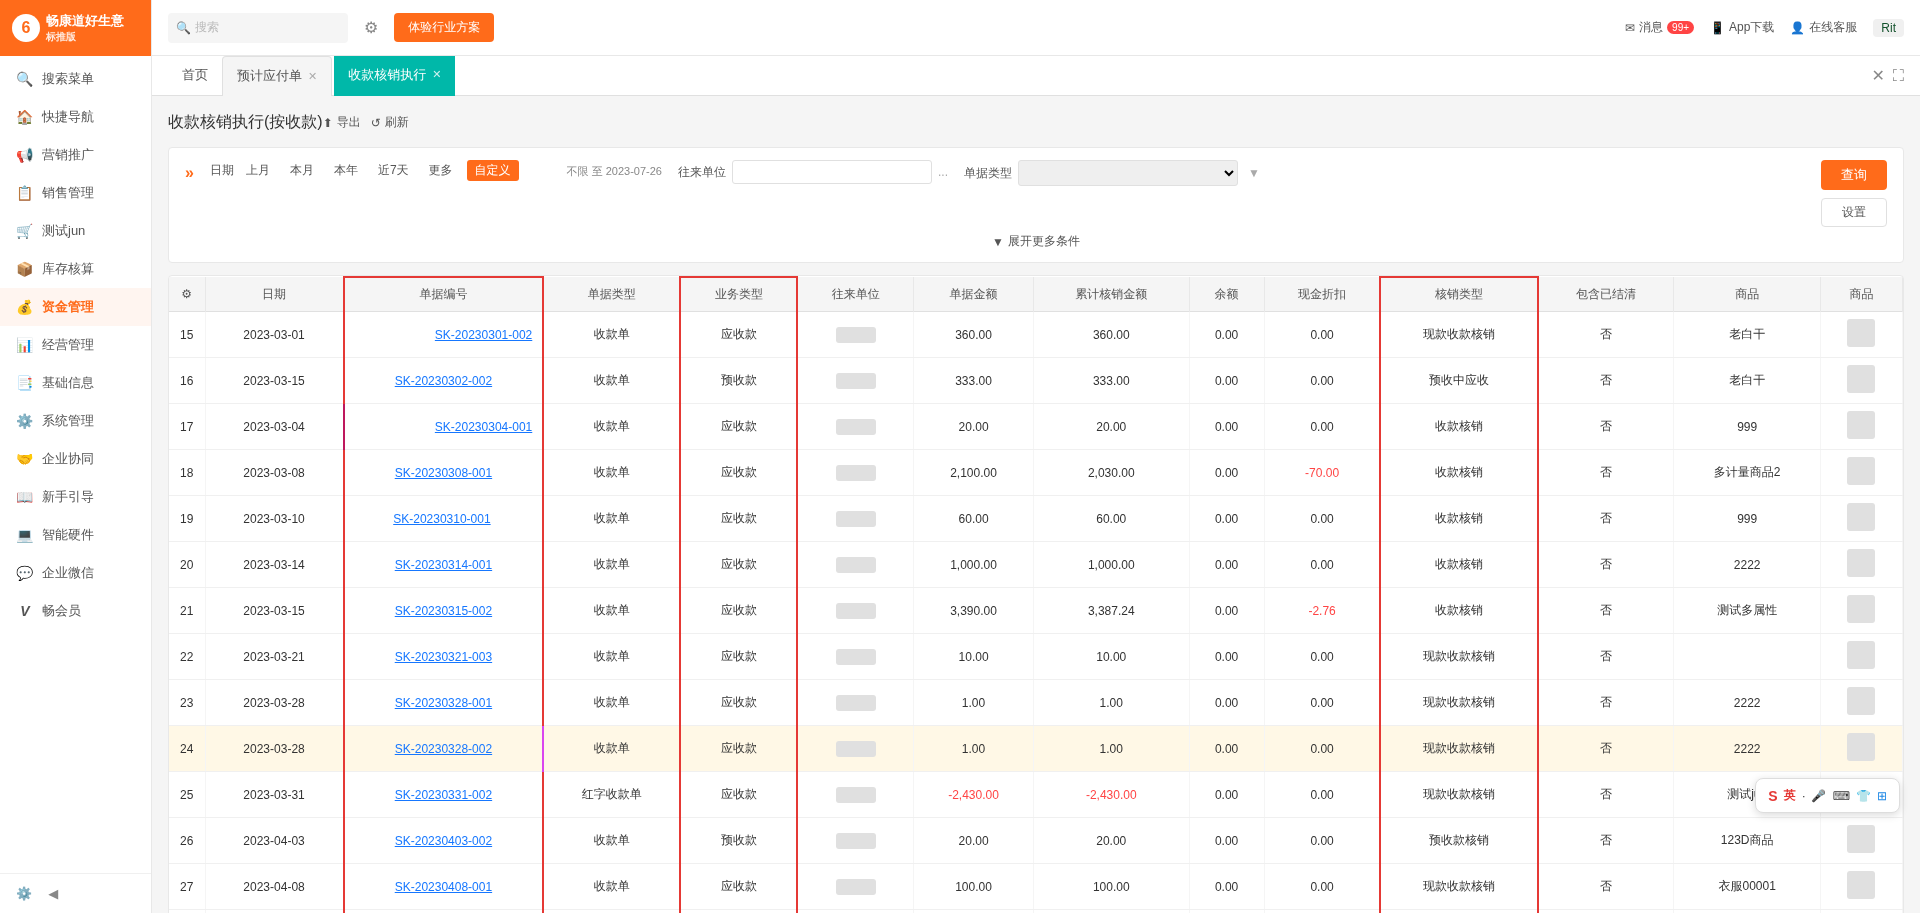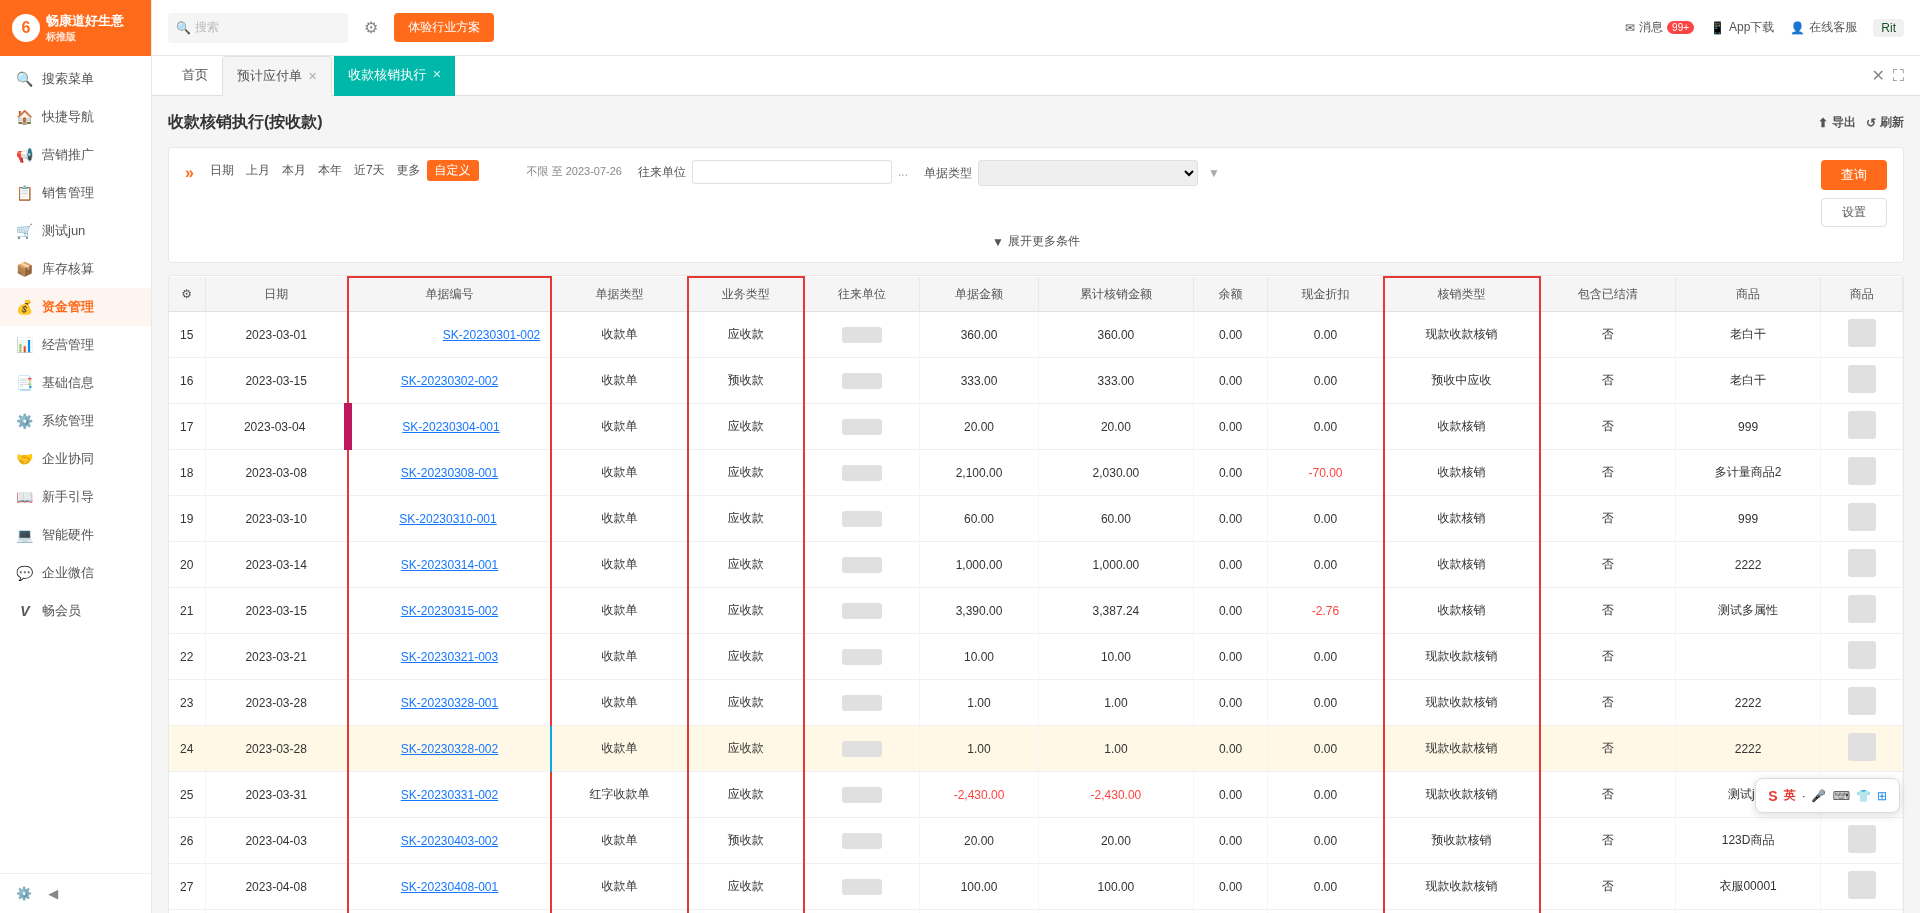--- a/index.html
+++ b/index.html
@@ -36,29 +36,29 @@
     .tab.active { color: #fff; background: #00b8a9; border-bottom: 2px solid #00b8a9; }
     .tab .close-x { font-size: 11px; color: #fff; opacity: 0.8; }
     .tab.inactive { color: #555; background: #f5f5f5; border: 1px solid #e0e0e0; border-bottom: none; border-radius: 4px 4px 0 0; margin-right: 2px; }
     .tab.inactive .close-x { color: #999; }
     .tabs-spacer { flex: 1; }
     .tabs-actions { display: flex; gap: 8px; align-items: center; color: #888; font-size: 16px; }
     .tabs-actions span { cursor: pointer; }
 
     
     .content { flex: 1; overflow: auto; padding: 16px; background: #f5f5f5; }
-    .page-title { font-size: 16px; font-weight: bold; color: #333; margin-bottom: 14px; display: flex; align-items: center; justify-content: space-between; }
+    .page-title { font-size: 16px; font-weight: normal; color: #333; margin-bottom: 14px; display: flex; align-items: center; }
     .page-title-actions { display: flex; gap: 10px; font-size: 12px; }
     .page-title-actions .act-btn { display: flex; align-items: center; gap: 4px; color: #555; cursor: pointer; }
 
     
     .filter-bar { background: #fff; border: 1px solid #e8e8e8; border-radius: 4px; padding: 12px 16px; margin-bottom: 12px; }
     .filter-item { display: flex; align-items: center; gap: 6px; font-size: 12px; color: #555; }
     .filter-label { color: #555; white-space: nowrap; }
-    .filter-date-btns { display: flex; gap: 0; }
+    .filter-date-btns { display: flex; gap: 8px; }
     .filter-date-btn { padding: 2px 6px; border-radius: 3px; cursor: pointer; color: #555; font-size: 12px; }
     .filter-date-custom { background: #ff6b1a; color: #fff; padding: 2px 8px; border-radius: 3px; font-size: 12px; cursor: pointer; }
     .filter-input { border: 1px solid #e0e0e0; border-radius: 3px; padding: 4px 8px; font-size: 12px; width: 160px; }
     .filter-select { border: 1px solid #e0e0e0; border-radius: 3px; padding: 4px 8px; font-size: 12px; width: 160px; }
     .filter-expand { display: flex; align-items: center; gap: 4px; color: #555; font-size: 12px; cursor: pointer; justify-content: center; margin-top: 6px; }
     .filter-query-btn { background: #ff6b1a; color: #fff; border: none; border-radius: 4px; padding: 6px 20px; font-size: 13px; cursor: pointer; }
     .filter-set-btn { border: 1px solid #e0e0e0; border-radius: 4px; padding: 5px 14px; font-size: 12px; cursor: pointer; background: #fff; color: #555; margin-top: 4px; }
 
     
     .table-wrap { background: #fff; border: 1px solid #e8e8e8; border-radius: 4px; overflow: auto; }
@@ -316,21 +316,21 @@
               <td>0.00</td>
               <td style="">0.00</td>
               <td style="border-left:2px solid #e53935;border-right:2px solid #e53935;">预收中应收</td>
               <td>否</td>
               <td>老白干</td>
               <td><div style="width:28px;height:28px;background:#e0e0e0;border-radius:3px;display:inline-block;"></div></td>
             </tr>
             <tr>
               <td>17</td>
               <td>2023-03-04</td>
-              <td style="border-left:8px solid #be185d;border-right:2px solid #e53935;"><span class="link">SK-20230304-001</span></td>
+              <td style="border-left:2px solid #be185d;border-right:2px solid #e53935;text-align:right;"><span class="link">SK-20230304-001</span></td>
               <td>收款单</td>
               <td style="border-left:2px solid #e53935;border-right:2px solid #e53935;">应收款</td>
               <td><span style="background:#e0e0e0;border-radius:3px;padding:2px 20px;color:#bbb;font-size:11px;"></span></td>
               <td style="">20.00</td>
               <td style="">20.00</td>
               <td>0.00</td>
               <td style="">0.00</td>
               <td style="border-left:2px solid #e53935;border-right:2px solid #e53935;">收款核销</td>
               <td>否</td>
               <td>999</td>
@@ -428,21 +428,21 @@
               <td>0.00</td>
               <td style="">0.00</td>
               <td style="border-left:2px solid #e53935;border-right:2px solid #e53935;">现款收款核销</td>
               <td>否</td>
               <td>2222</td>
               <td><div style="width:28px;height:28px;background:#e0e0e0;border-radius:3px;display:inline-block;"></div></td>
             </tr>
             <tr class="highlighted">
               <td>24</td>
               <td>2023-03-28</td>
-              <td style="border-left:2px solid #e53935;border-right:2px solid #0ea5e9;"><span class="link">SK-20230328-002</span></td>
+              <td style="border-left:2px solid #e53935;border-right:2px solid #d946ef;"><span class="link">SK-20230328-002</span></td>
               <td>收款单</td>
               <td style="border-left:2px solid #e53935;border-right:2px solid #e53935;">应收款</td>
               <td><span style="background:#e0e0e0;border-radius:3px;padding:2px 20px;color:#bbb;font-size:11px;"></span></td>
               <td style="">1.00</td>
               <td style="">1.00</td>
               <td>0.00</td>
               <td style="">0.00</td>
               <td style="border-left:2px solid #e53935;border-right:2px solid #e53935;">现款收款核销</td>
               <td>否</td>
               <td>2222</td>

